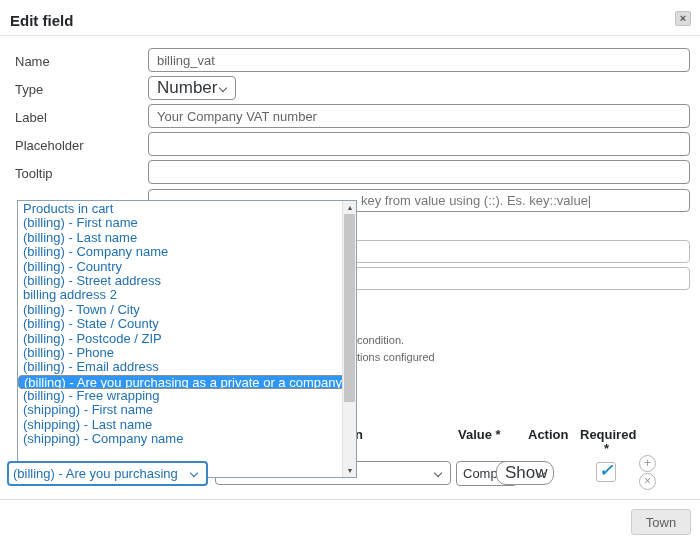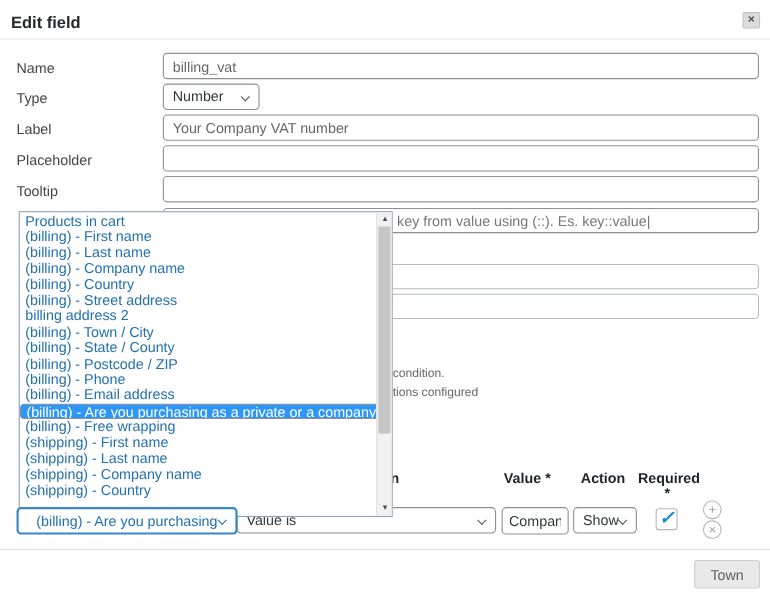--- a/index.html
+++ b/index.html
@@ -12,55 +12,55 @@
   .hdr-close { position:absolute; left:675px; top:11px; width:16px; height:15px; background:#dcdcdc;
                border:1px solid #c3c3c3; border-radius:2px; font-size:11px; line-height:13px; text-align:center;
                color:#555; font-weight:bold; cursor:pointer; }
   .hdr-line { position:absolute; left:0; top:35px; width:700px; height:1px; background:#e5e5e5; }
 
   
   .lbl { position:absolute; left:15px; font-size:13px; color:#444; }
   .tbox { position:absolute; left:148px; width:542px; height:24px; border:1px solid #8c8f94; border-radius:4px;
           background:#fff; font-family:"Liberation Sans",sans-serif; font-size:13px; color:#666; padding:0 8px; }
   .sel { position:absolute; height:24px; border:1px solid #8c8f94; border-radius:4px; background:#fff;
-         font-size:13px; color:#32373c; line-height:22px; padding:0 22px 0 8px; white-space:nowrap; overflow:hidden; cursor:pointer; }
+         font-size:17px; color:#32373c; line-height:22px; padding:0 22px 0 8px; white-space:nowrap; overflow:hidden; cursor:pointer; }
   .chev { position:absolute; right:9px; top:8px; width:6px; height:6px; border-right:1.5px solid #50575e;
           border-bottom:1.5px solid #50575e; transform:rotate(45deg); }
 
   
   .opt-input { position:absolute; left:148px; top:189px; width:542px; height:23px; border:1px solid #8c8f94;
                border-radius:4px; background:#fff; z-index:1; }
   .opt-frag { position:absolute; left:212px; top:3px; font-size:13px; color:#777; white-space:nowrap; }
   .mid-input { position:absolute; left:148px; width:542px; height:23px; border:1px solid #b8bcc0;
                border-radius:4px; background:#fff; z-index:1; }
   .frag-txt { position:absolute; left:357px; font-size:11px; color:#666; z-index:1; white-space:nowrap; }
 
   
-  .listbox { position:absolute; left:17px; top:192px; width:340px; height:278px; background:#fff;
+  .listbox { position:absolute; left:17px; top:200px; width:340px; height:278px; background:#fff;
              border:1px solid #8ca1b3; z-index:5; }
   .items { position:absolute; left:0; top:1px; right:14px; bottom:1px; overflow:hidden; }
   .li { font-size:13px; line-height:14.4px; height:14.4px; color:#2271b1; padding-left:5px;
         white-space:nowrap; overflow:hidden; cursor:pointer; }
   .li.sel { background:#2e96f7; color:#fff; }
   .sbar { position:absolute; top:0; right:0; width:14px; height:100%; background:#f1f1f1; border-left:1px solid #e2e2e2; }
   .sarrow { position:absolute; left:0; width:14px; height:13px; font-size:7px; line-height:13px; text-align:center; color:#4d5156; cursor:pointer; }
   .sarrow.up { top:0; } .sarrow.down { bottom:0; }
   .sthumb { position:absolute; left:1px; top:13px; width:11px; height:188px; background:#c6c6c6; border-radius:1px; cursor:grab; }
 
   
   .chead { position:absolute; font-size:13px; font-weight:bold; color:#1d2327; z-index:1; white-space:nowrap; }
 
   
   .csel1 { position:absolute; left:7px; top:461px; width:201px; height:25px; border:2px solid #3a87c8; border-radius:4px;
-           background:#fff; font-size:13px; color:#2271b1; line-height:21px; padding:0 22px 0 16px; white-space:nowrap; overflow:hidden; z-index:6; cursor:pointer;margin-left:8px; }
+           background:#fff; font-size:13px; color:#2271b1; line-height:21px; padding:0 22px 0 4px; white-space:nowrap; overflow:hidden; z-index:6; cursor:pointer; }
   .csel1 .chev { border-color:#2271b1; top:7px; }
   .csel2 { left:215px; top:461px; width:236px; }
   .cval  { position:absolute; left:456px; top:461px; width:61px; height:25px; border:1px solid #8c8f94; border-radius:4px;
            font-family:"Liberation Sans",sans-serif; font-size:13px; color:#32373c; padding:0 6px; }
-  .csel3 { left:521px; top:461px; width:58px; }
+  .csel3 { left:496px; top:461px; width:58px;border-radius:10px; }
   .cbox { position:absolute; left:596px; top:462px; width:20px; height:20px; border:1px solid #b4b9be; border-radius:3px;
           background:#fff; cursor:pointer; }
   .cbox .tick { position:absolute; left:2px; top:-3px; font-size:17px; font-weight:bold; color:#1d8ccc; font-style:italic; }
   .circle { position:absolute; width:17px; height:17px; border:1px solid #b5b5b5; border-radius:50%;
             font-size:12px; line-height:15px; text-align:center; color:#9a9a9a; background:#fff; cursor:pointer; }
   .circ-plus { left:639px; top:455px; }
   .circ-x   { left:639px; top:473px; }
 
   .foot-line { position:absolute; left:0; top:499px; width:700px; height:1px; background:#dcdcde; }
   .save-btn { position:absolute; left:631px; top:509px; width:60px; height:26px; background:#e9e9e9;
@@ -123,21 +123,20 @@
         <div class="li">(billing) - State / County</div>
         <div class="li">(billing) - Postcode / ZIP</div>
         <div class="li">(billing) - Phone</div>
         <div class="li">(billing) - Email address</div>
         <div class="li sel">(billing) - Are you purchasing as a private or a company?</div>
         <div class="li">(billing) - Your Company VAT number</div>
         <div class="li">(billing) - Free wrapping</div>
         <div class="li">(shipping) - First name</div>
         <div class="li">(shipping) - Last name</div>
         <div class="li">(shipping) - Company name</div>
-        <div class="li">(shipping) - Country</div>
       </div>
     <div class="sbar">
       <div class="sarrow up">▲</div>
       <div class="sthumb"></div>
       <div class="sarrow down">▼</div>
     </div>
   </div>
 
   <div class="csel1">
     <span>(billing) - Are you purchasing</span>

